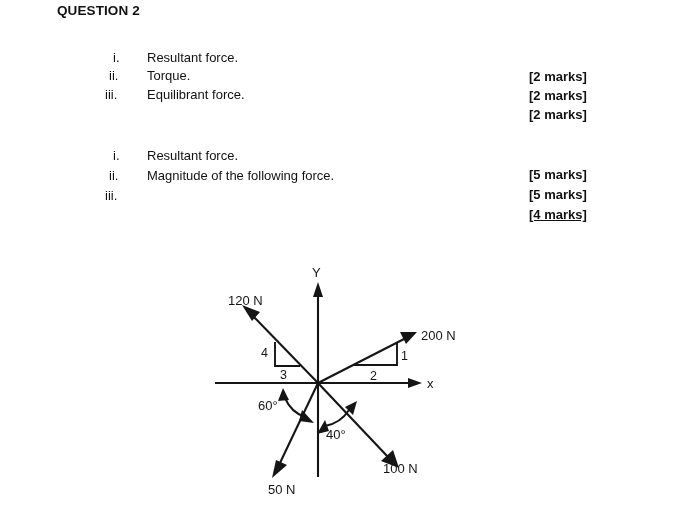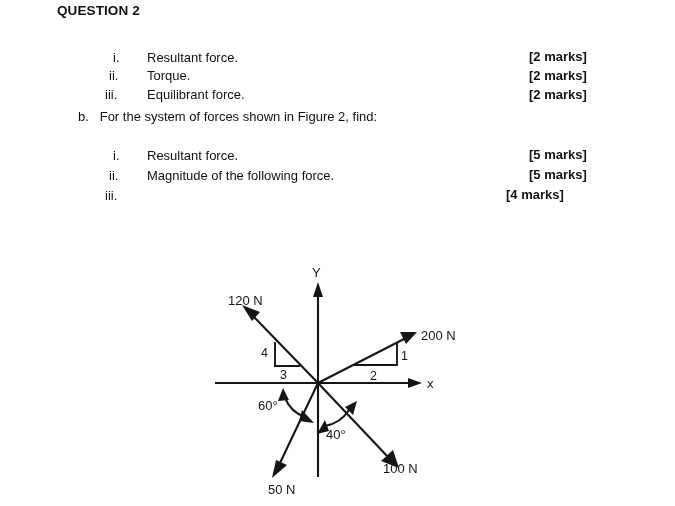--- a/index.html
+++ b/index.html
@@ -38,20 +38,21 @@
   }
 
   .item {
     position: absolute;
     font-size: 13px;
     white-space: nowrap;
     line-height: 1.1;
   }
   .item.bold {
     font-weight: bold;
+    margin-top: 20px;
   }
 
   .lbl-a   { left: 78px;  top: 31px; }
   .lbl-b   { left: 78px;  top: 110px; }
 
   .rn-i    { left: 113px; top: 51px; }
   .rn-ii   { left: 109px; top: 69px; }
   .rn-iii  { left: 105px; top: 88px; }
 
   .rn2-i   { left: 113px; top: 149px; }
@@ -64,21 +65,21 @@
 
   .txt2-i   { left: 147px; top: 149px; }
   .txt2-ii  { left: 147px; top: 169px; }
   .txt2-iii { left: 147px; top: 189px; }
 
   .mk-1 { left: 529px; top: 50px; }
   .mk-2 { left: 529px; top: 69px; }
   .mk-3 { left: 529px; top: 88px; }
   .mk-4 { left: 529px; top: 148px; }
   .mk-5 { left: 529px; top: 168px; }
-  .mk-6 { left: 506px; top: 188px; }
+  .mk-6 { left: 529px; top: 188px; text-decoration: underline; }
 
   
   #figure {
     position: absolute;
     left: 190px;
     top: 258px;
     width: 300px;
     height: 248px;
   }
   #figure svg {
@@ -132,25 +133,20 @@
   <div class="item bold mk-1">[2 marks]</div>
 
   <div class="item rn-ii">ii.</div>
   <div class="item txt-ii">Torque.</div>
   <div class="item bold mk-2">[2 marks]</div>
 
   <div class="item rn-iii">iii.</div>
   <div class="item txt-iii">Equilibrant force.</div>
   <div class="item bold mk-3">[2 marks]</div>
 
-  <div class="item lbl-b">
-    <span>b.</span>
-    &nbsp;
-    <span>For the system of forces shown in Figure 2, find:</span>
-  </div>
 
   <div class="item rn2-i">i.</div>
   <div class="item txt2-i">Resultant force.</div>
   <div class="item bold mk-4">[5 marks]</div>
 
   <div class="item rn2-ii">ii.</div>
   <div class="item txt2-ii">Magnitude of the following force.</div>
   <div class="item bold mk-5">[5 marks]</div>
 
   <div class="item rn2-iii">iii.</div>

